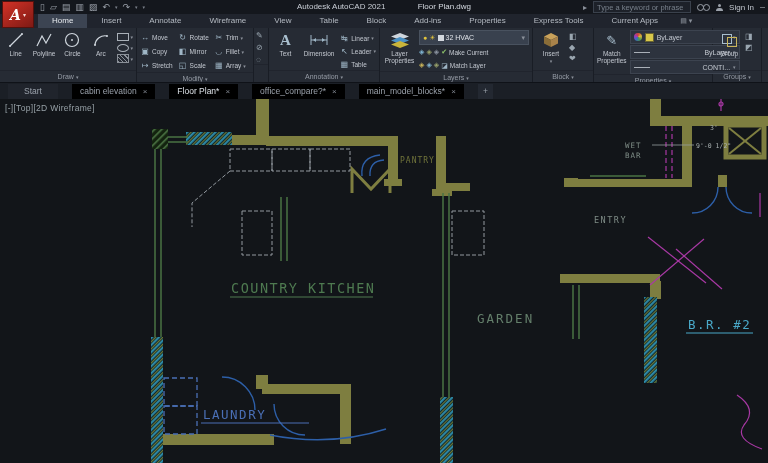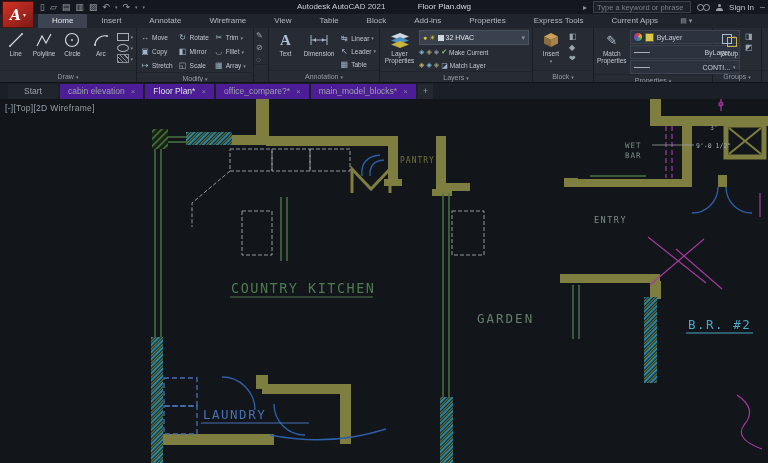--- a/index.html
+++ b/index.html
@@ -68,24 +68,24 @@
   .prop-row .flex{flex:1}
   .cwheel{width:8px;height:8px;border-radius:50%;background:conic-gradient(#d04038,#d8b83a,#4a9a48,#3a6ac0,#9a3ac0,#d04038)}
   .swY{display:inline-block;width:7px;height:7px;background:#d8c84a;border:1px solid #6a6430}
   .lnsample{display:inline-block;width:16px;border-top:1px solid #aab0b8}
   .grp-ic{width:15px;height:13px;position:relative}
   .grp-ic:before,.grp-ic:after{content:"";position:absolute;width:8px;height:8px;border:1px solid #a9bfce}
   .grp-ic:before{left:0;top:0}
   .grp-ic:after{right:0;bottom:0;border-color:#c9b45a}
 
   
-  .filetabs{height:16px;background:#1b1f26;display:flex;align-items:flex-end;padding-left:8px;gap:2px;font-size:8.5px}
-  .ftab{height:15px;line-height:15px;padding:0 8px;background:#4c1d95;color:#9aa1ab;display:flex;gap:6px;align-items:center;white-space:nowrap}
+  .filetabs{height:16px;background:#1b1f26;display:flex;align-items:flex-end;padding-left:8px;gap:14px;font-size:8.5px}
+  .ftab{height:15px;line-height:15px;padding:0 8px;background:#000000;color:#9aa1ab;display:flex;gap:6px;align-items:center;white-space:nowrap}
   .ftab.start{background:#20242c;padding:0 16px}
-  .ftab.active{background:#4c1d95;color:#dde2e8}
+  .ftab.active{background:#000000;color:#dde2e8}
   .ftab .close{font-size:8px;color:#818791}
   .addtab{width:15px;text-align:center;color:#9aa1ab;height:15px;line-height:15px;background:#232831}
 
   
   .canvas{position:relative;height:365px;background:#121519;overflow:hidden}
   .canvas svg{position:absolute;left:0;top:0}
   .vplabel{position:absolute;left:5px;top:4px;font-size:8.5px;color:#96a0a6;z-index:2;letter-spacing:.3px}
   .overlay-title{position:absolute;left:0;right:0;top:95px;z-index:3;text-align:center;font:bold 43px "DejaVu Serif",serif;color:#ffffff;letter-spacing:-1px;
     text-shadow:-3px -3px 0 #181b20,0 -3px 0 #181b20,3px -3px 0 #181b20,-3px 0 0 #181b20,3px 0 0 #181b20,-3px 3px 0 #181b20,0 3px 0 #181b20,3px 3px 0 #181b20,0 6px 9px rgba(0,0,0,.55)}
   .cad-label{font-family:"DejaVu Sans Mono",monospace}

